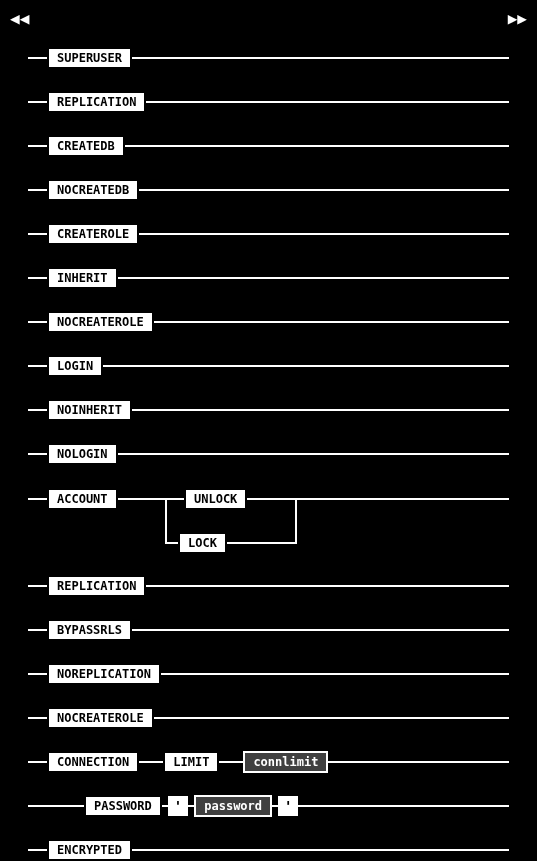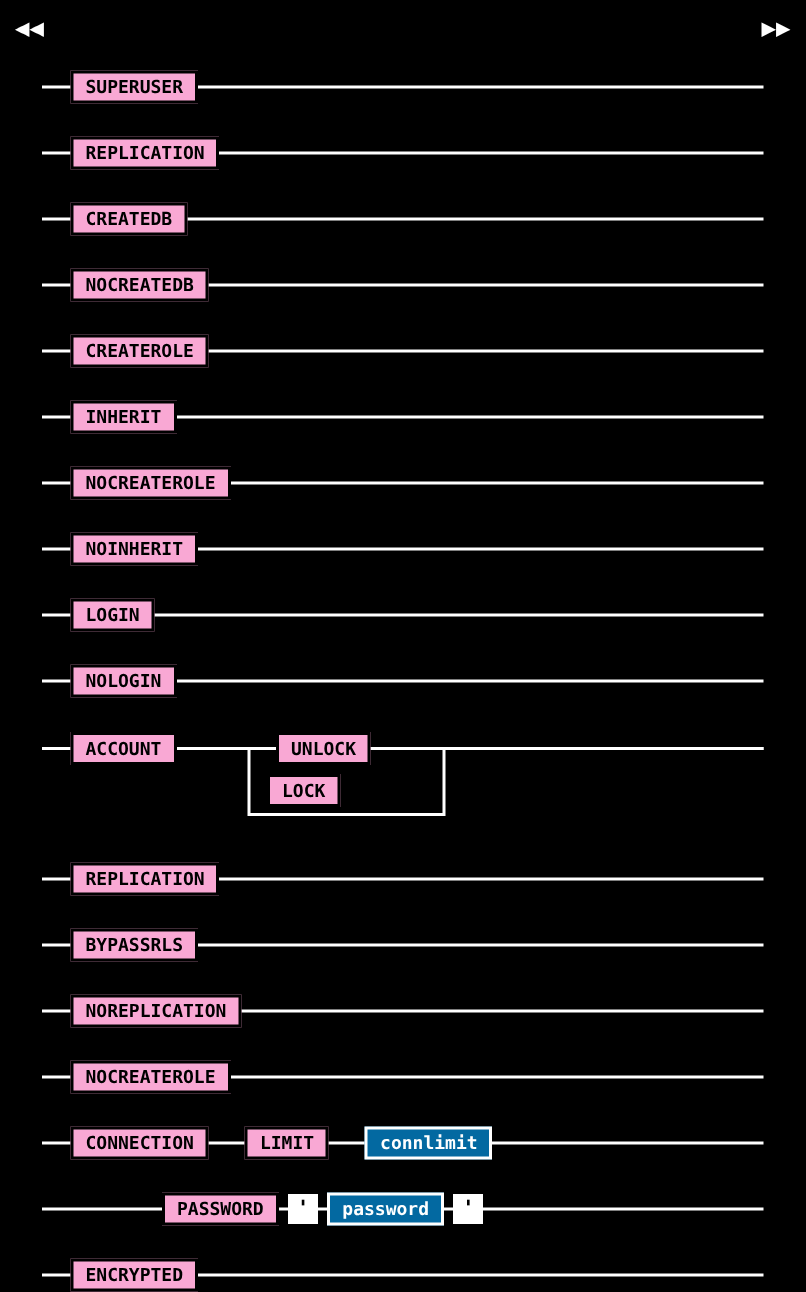--- a/index.html
+++ b/index.html
@@ -13,35 +13,35 @@
       color: #fff;
       font-family: monospace;
       font-size: 13px;
       width: 537px;
       min-height: 861px;
       overflow-x: hidden;
     }
 
     .token {
       display: inline-block;
-      background: #f9a8d4;
+      background: #ffffff;
       color: #000;
       border: 2px solid #000;
       padding: 2px 8px;
       font-family: monospace;
       font-size: 12px;
       font-weight: bold;
       white-space: nowrap;
       position: relative;
       z-index: 1;
     }
 
     .token-outline {
       display: inline-block;
-      background: #0369a1;
+      background: #404040;
       color: #fff;
       border: 2px solid #fff;
       padding: 2px 8px;
       font-family: monospace;
       font-size: 12px;
       font-weight: bold;
       white-space: nowrap;
       position: relative;
       z-index: 1;
     }
@@ -157,53 +157,53 @@
   <div class="row-wrapper">
     <div class="full-line"></div>
     <div class="row-content">
       <span class="token">NOCREATEROLE</span>
     </div>
   </div>
 
   <div class="row-wrapper">
     <div class="full-line"></div>
     <div class="row-content">
+      <span class="token">LOGIN</span>
+    </div>
+  </div>
+
+  <div class="row-wrapper">
+    <div class="full-line"></div>
+    <div class="row-content">
       <span class="token">NOINHERIT</span>
     </div>
   </div>
 
   <div class="row-wrapper">
     <div class="full-line"></div>
     <div class="row-content">
-      <span class="token">LOGIN</span>
-    </div>
-  </div>
-
-  <div class="row-wrapper">
-    <div class="full-line"></div>
-    <div class="row-content">
       <span class="token">NOLOGIN</span>
     </div>
   </div>
 
   <div style="position:relative; height:88px;">
 
     <div style="position:absolute; top:22px; left:28px; right:28px; height:2px; background:#fff;"></div>
 
     <span class="token" style="position:absolute; top:12px; left:47px;">ACCOUNT</span>
 
     <div style="position:absolute; top:22px; left:165px; width:2px; height:44px; background:#fff;"></div>
 
     <div style="position:absolute; top:22px; left:165px; right:240px; height:2px; background:#fff;"></div>
 
     <span class="token" style="position:absolute; top:12px; left:184px;">UNLOCK</span>
 
     <div style="position:absolute; top:66px; left:165px; right:240px; height:2px; background:#fff;"></div>
 
-    <span class="token" style="position:absolute; top:40px; left:178px;">LOCK</span>
+    <span class="token" style="position:absolute; top:56px; left:178px;">LOCK</span>
 
     <div style="position:absolute; top:22px; right:240px; width:2px; height:44px; background:#fff;"></div>
 
     <div style="position:absolute; top:22px; right:28px; width:212px; height:2px; background:#fff;"></div>
   </div>
 
   <div class="row-wrapper">
     <div class="full-line"></div>
     <div class="row-content">
       <span class="token">REPLICATION</span>
@@ -235,21 +235,21 @@
     <div class="full-line"></div>
     <div class="row-content" style="gap:24px; display:flex; align-items:center; padding-left:47px;">
       <span class="token">CONNECTION</span>
       <span class="token">LIMIT</span>
       <span class="token-outline">connlimit</span>
     </div>
   </div>
 
   <div class="row-wrapper">
     <div class="full-line"></div>
-    <div style="height:44px; display:flex; align-items:center; padding-left:108px; gap:6px; position:relative; z-index:1;">
+    <div style="height:44px; display:flex; align-items:center; padding-left:84px; gap:6px; position:relative; z-index:1;">
       <span class="token">PASSWORD</span>
       <span class="dot-token">'</span>
       <span class="token-outline">password</span>
       <span class="dot-token">'</span>
     </div>
   </div>
 
   <div class="row-wrapper">
     <div class="full-line"></div>
     <div class="row-content">

